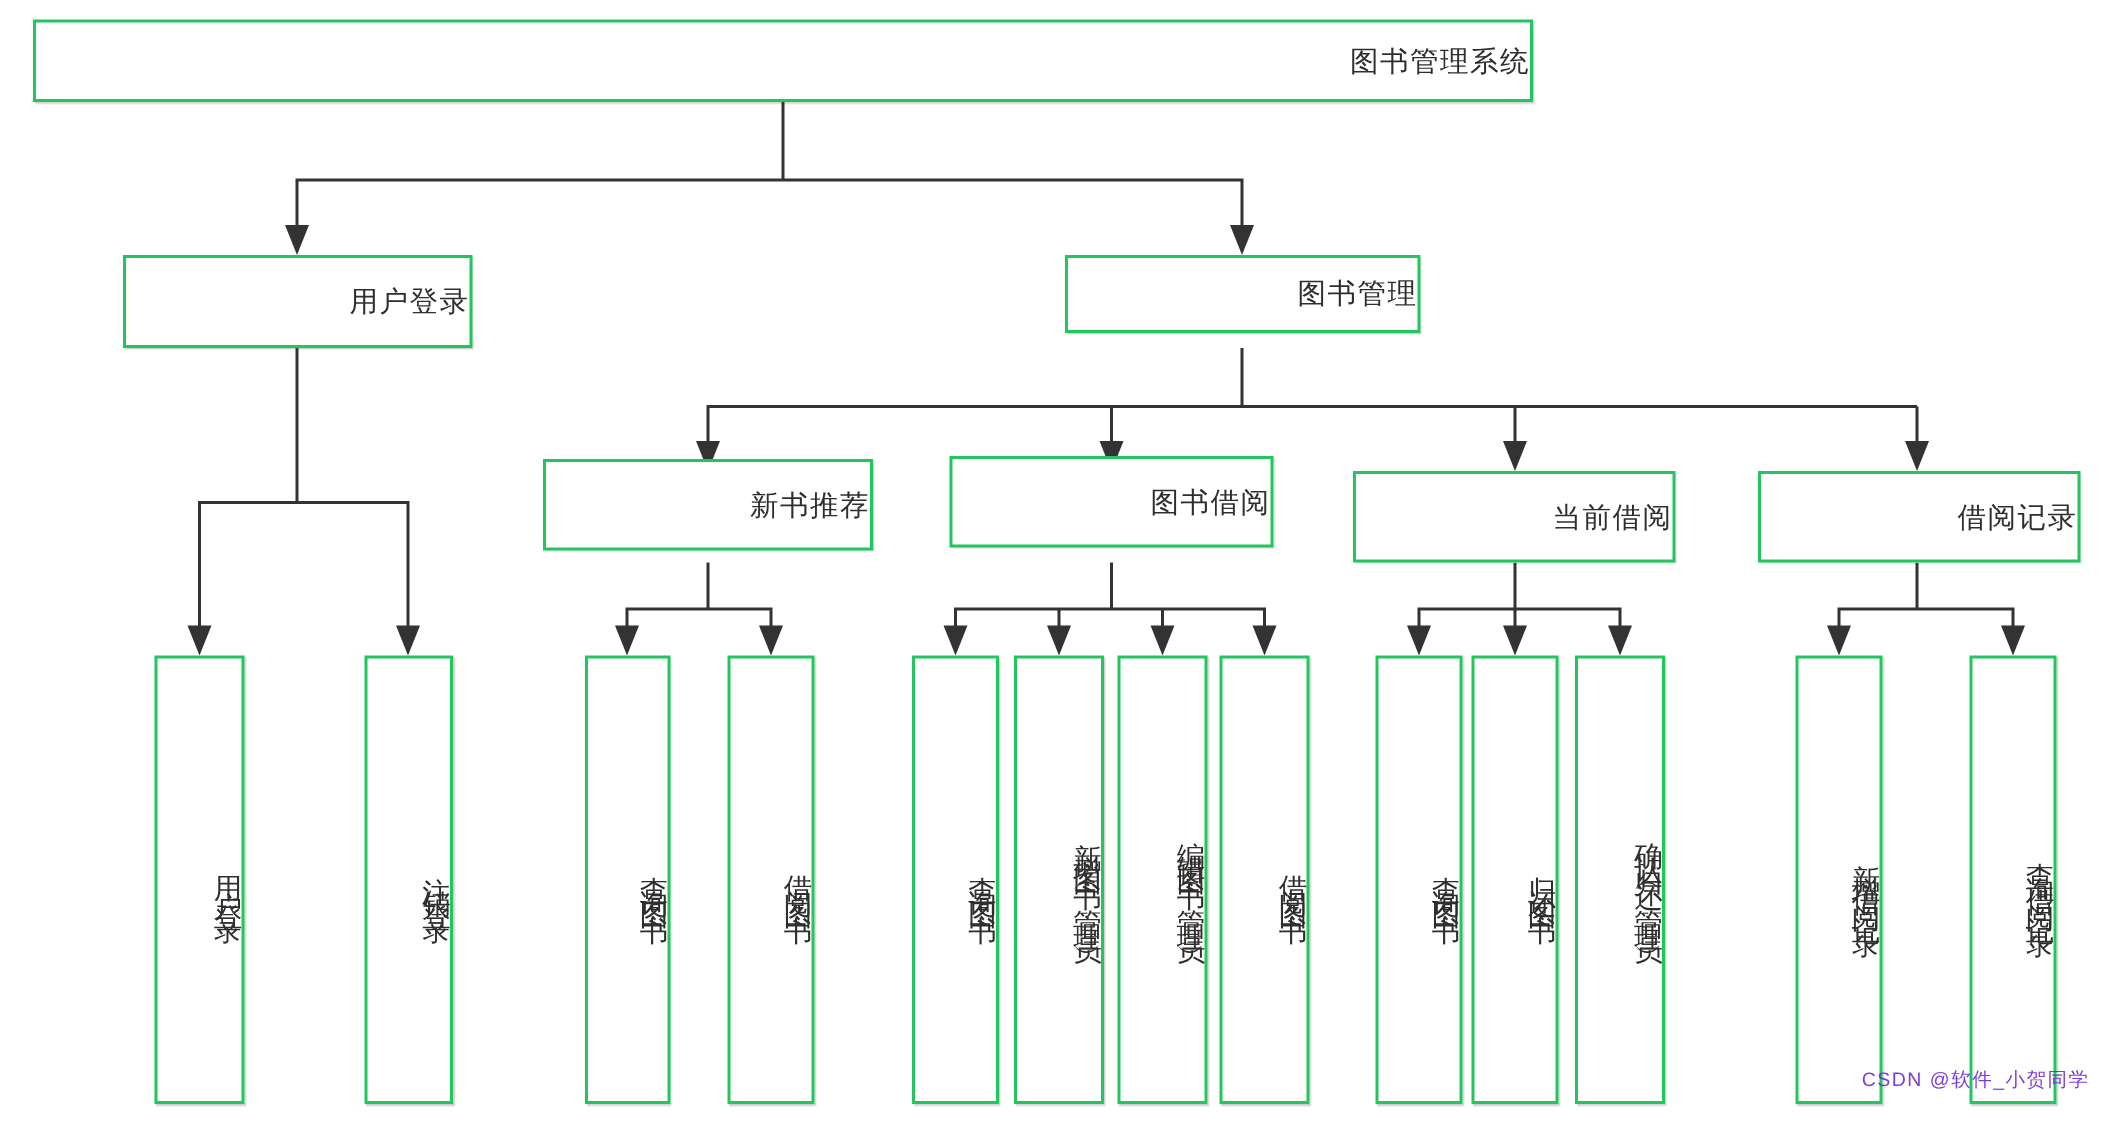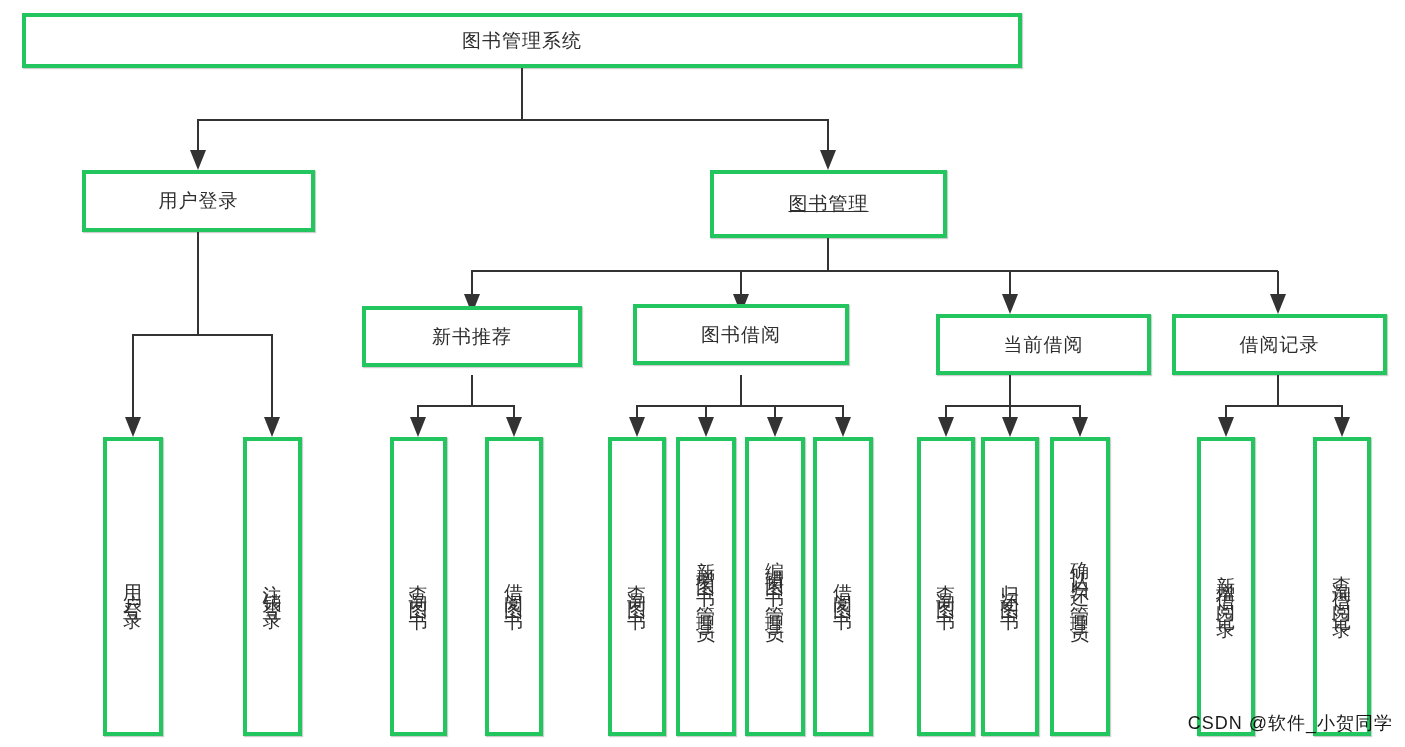--- a/index.html
+++ b/index.html
@@ -4,33 +4,33 @@
 <style>
   html,body{margin:0;padding:0;background:#fff;}
   .canvas{
     position:relative;width:1405px;height:747px;background:#ffffff;
     font-family:"Liberation Sans","DejaVu Sans",sans-serif;
     overflow:hidden;
   }
   .connectors{position:absolute;left:0;top:0;width:1405px;height:747px;}
   .box{
     position:absolute;box-sizing:border-box;
-    border:4px solid #22c55e;background:#ffffff;
-    display:flex;align-items:center;justify-content:center;
+    border:2px solid #22c55e;background:#ffffff;
+    display:flex;align-items:center;justify-content:flex-end;
     box-shadow:1px 1px 1px rgba(60,60,60,0.25);
     color:#2e2e2e;
   }
   .hlabel{font-size:19px;letter-spacing:1px;white-space:nowrap;}
   .leaf .vlabel{
     writing-mode:vertical-lr;text-orientation:mixed;
     font-size:19px;line-height:1;letter-spacing:9px;white-space:nowrap;
   }
   .watermark{
     position:absolute;right:12px;top:711px;
-    font-size:18px;color:#000000;letter-spacing:1px;white-space:nowrap;
+    font-size:13px;color:#6d28d9;letter-spacing:1px;white-space:nowrap;
     opacity:0.9;
   }
 </style>
 </head>
 <body>
 
 <div class="canvas">
 
   <svg class="connectors" viewBox="0 0 1405 747" xmlns="http://www.w3.org/2000/svg">
     <path fill="none" stroke="#333333" stroke-width="2" d="
@@ -54,31 +54,31 @@
       M1334,417 L1350,417 L1342,437 Z"></path>
   </svg>
 
   <div class="box" style="left:22px;top:13px;width:1000px;height:55px;">
     <span class="hlabel">图书管理系统</span>
   </div>
 
   <div class="box" style="left:82px;top:170px;width:233px;height:62px;">
     <span class="hlabel">用户登录</span>
   </div>
-  <div class="box" style="left:710px;top:170px;width:237px;height:68px;text-decoration:underline;">
+  <div class="box" style="left:710px;top:170px;width:237px;height:52px;">
     <span class="hlabel">图书管理</span>
   </div>
 
   <div class="box" style="left:362px;top:306px;width:220px;height:61px;">
     <span class="hlabel">新书推荐</span>
   </div>
   <div class="box" style="left:633px;top:304px;width:216px;height:61px;">
     <span class="hlabel">图书借阅</span>
   </div>
-  <div class="box" style="left:936px;top:314px;width:215px;height:61px;">
+  <div class="box" style="left:902px;top:314px;width:215px;height:61px;">
     <span class="hlabel">当前借阅</span>
   </div>
   <div class="box" style="left:1172px;top:314px;width:215px;height:61px;">
     <span class="hlabel">借阅记录</span>
   </div>
 
   <div class="box leaf" style="left:103px;top:437px;width:60px;height:299px;">
     <span class="vlabel">用户登录</span>
   </div>
   <div class="box leaf" style="left:243px;top:437px;width:59px;height:299px;">

